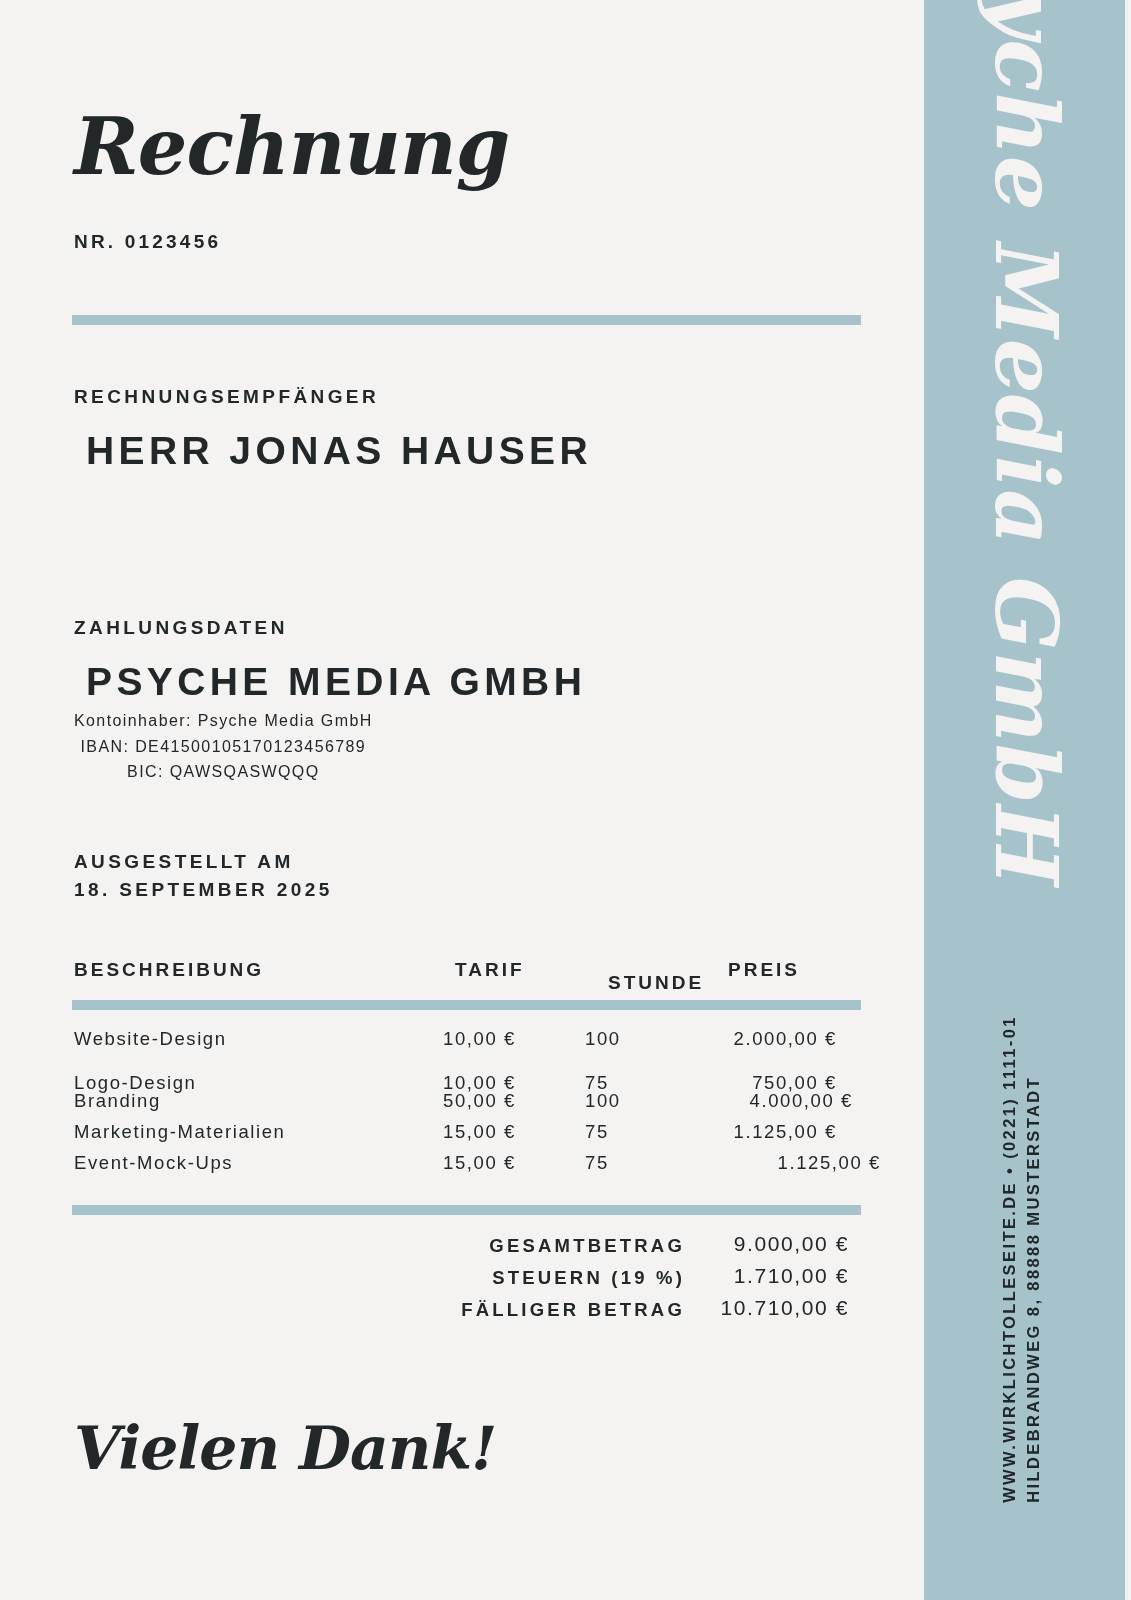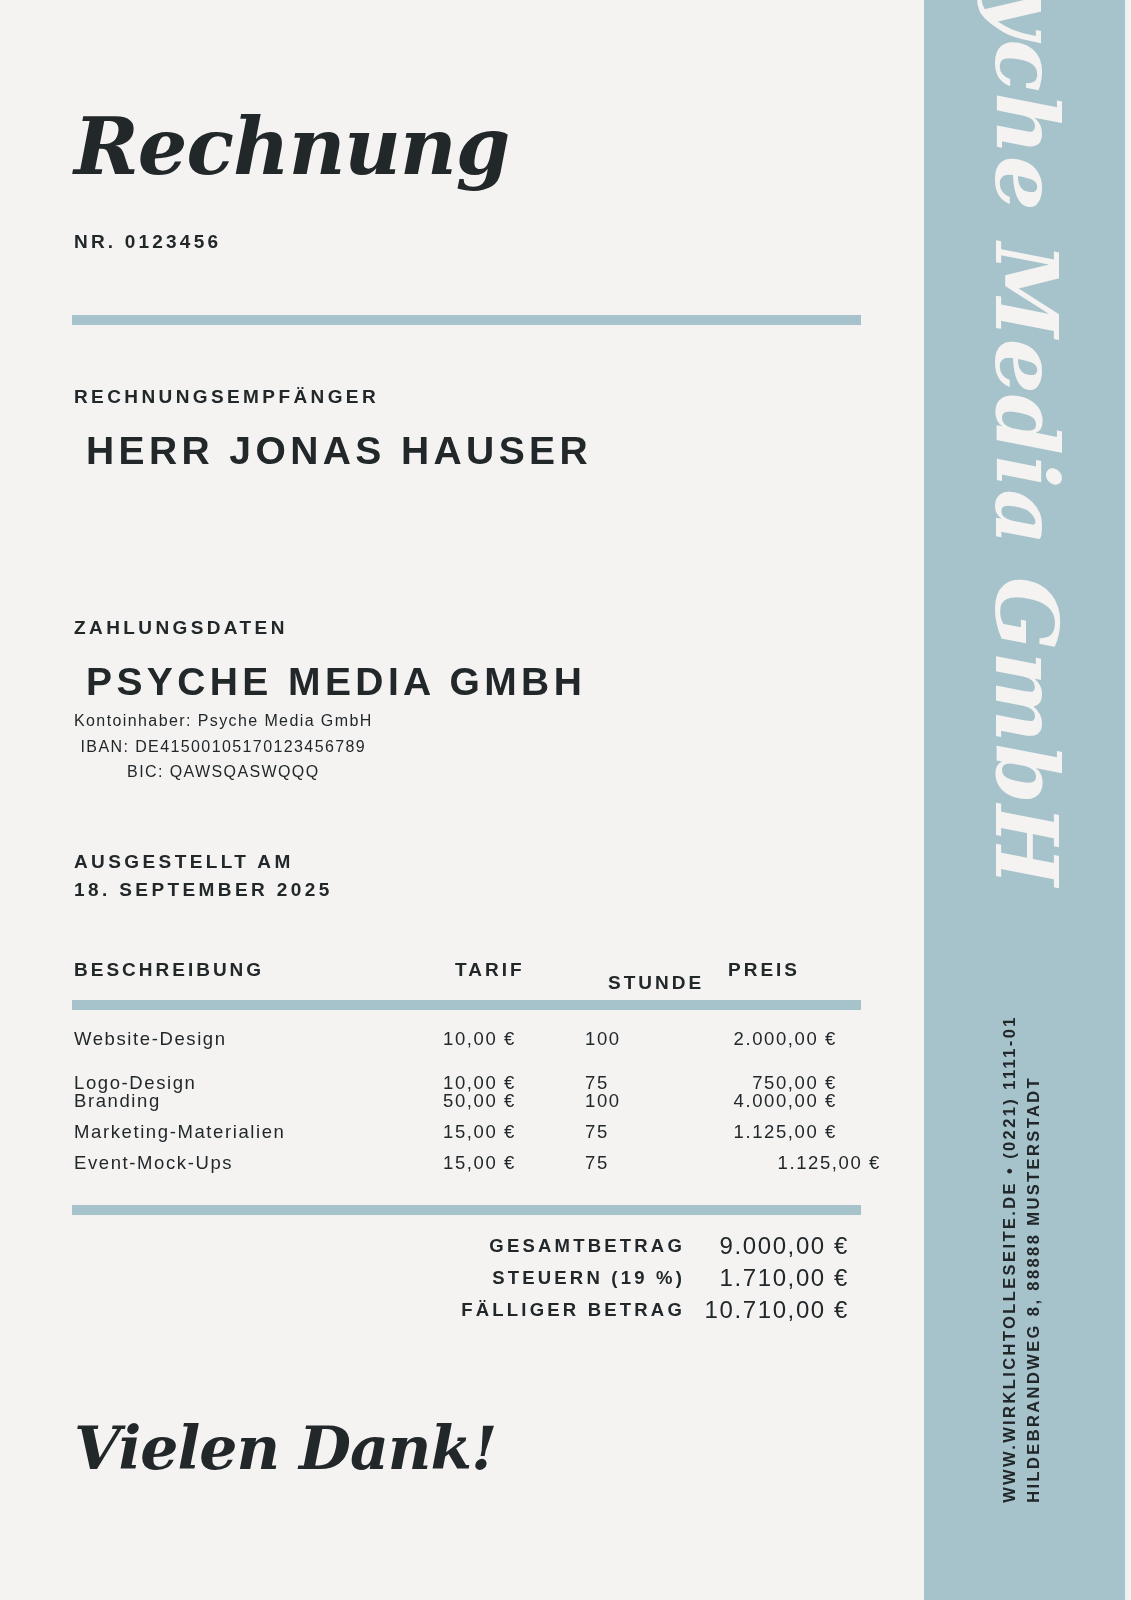--- a/index.html
+++ b/index.html
@@ -45,21 +45,21 @@
   .c-desc { left: 74px; }
   .c-tarif { left: 443px; }
   .c-stunde { left: 585px; }
   .c-preis { right: 63px; text-align: right; }
   .totals { position: absolute; left: 0; top: 1232px; width: 900px; }
   .total-row { position: absolute; left: 0; width: 900px; height: 32px; }
   .total-label {
     position: absolute; right: 215px; font-size: 18.5px; font-weight: bold; letter-spacing: 3.2px; white-space: nowrap; top: 3px;
   }
   .total-value {
-    position: absolute; right: 51px; font-size: 24px; letter-spacing: 1.6px; white-space: nowrap; top: 0;
+    position: absolute; right: 51px; font-size: 21px; letter-spacing: 1.6px; white-space: nowrap; top: 0;
   }
   .thanks {
     position: absolute; left: 74px; top: 1418px; font-size: 60px; letter-spacing: -1px; line-height: 1;
   }
   .brand-vertical {
     position: absolute; left: 1026px; top: 380px; width: 0; height: 0;
   }
   .brand-vertical span {
     position: absolute; left: 0; top: 0; transform: translate(-50%, -50%) rotate(90deg);
     white-space: nowrap; color: #f4f3f2; font-size: 86px; letter-spacing: 1px;
@@ -114,21 +114,21 @@
       <span class="c-tarif">10,00 €</span>
       <span class="c-stunde">100</span>
       <span class="c-preis">2.000,00 €</span>
     </div>
     <div class="row" style="top:44px;">
       <span class="c-desc">Logo-Design</span>
       <span class="c-tarif">10,00 €</span>
       <span class="c-stunde">75</span>
       <span class="c-preis">750,00 €</span>
     </div>
-    <div class="row" style="top:62px;">
+    <div class="row" style="top:62px;padding-left:16px;">
       <span class="c-desc">Branding</span>
       <span class="c-tarif">50,00 €</span>
       <span class="c-stunde">100</span>
       <span class="c-preis">4.000,00 €</span>
     </div>
     <div class="row" style="top:93px;">
       <span class="c-desc">Marketing-Materialien</span>
       <span class="c-tarif">15,00 €</span>
       <span class="c-stunde">75</span>
       <span class="c-preis">1.125,00 €</span>

